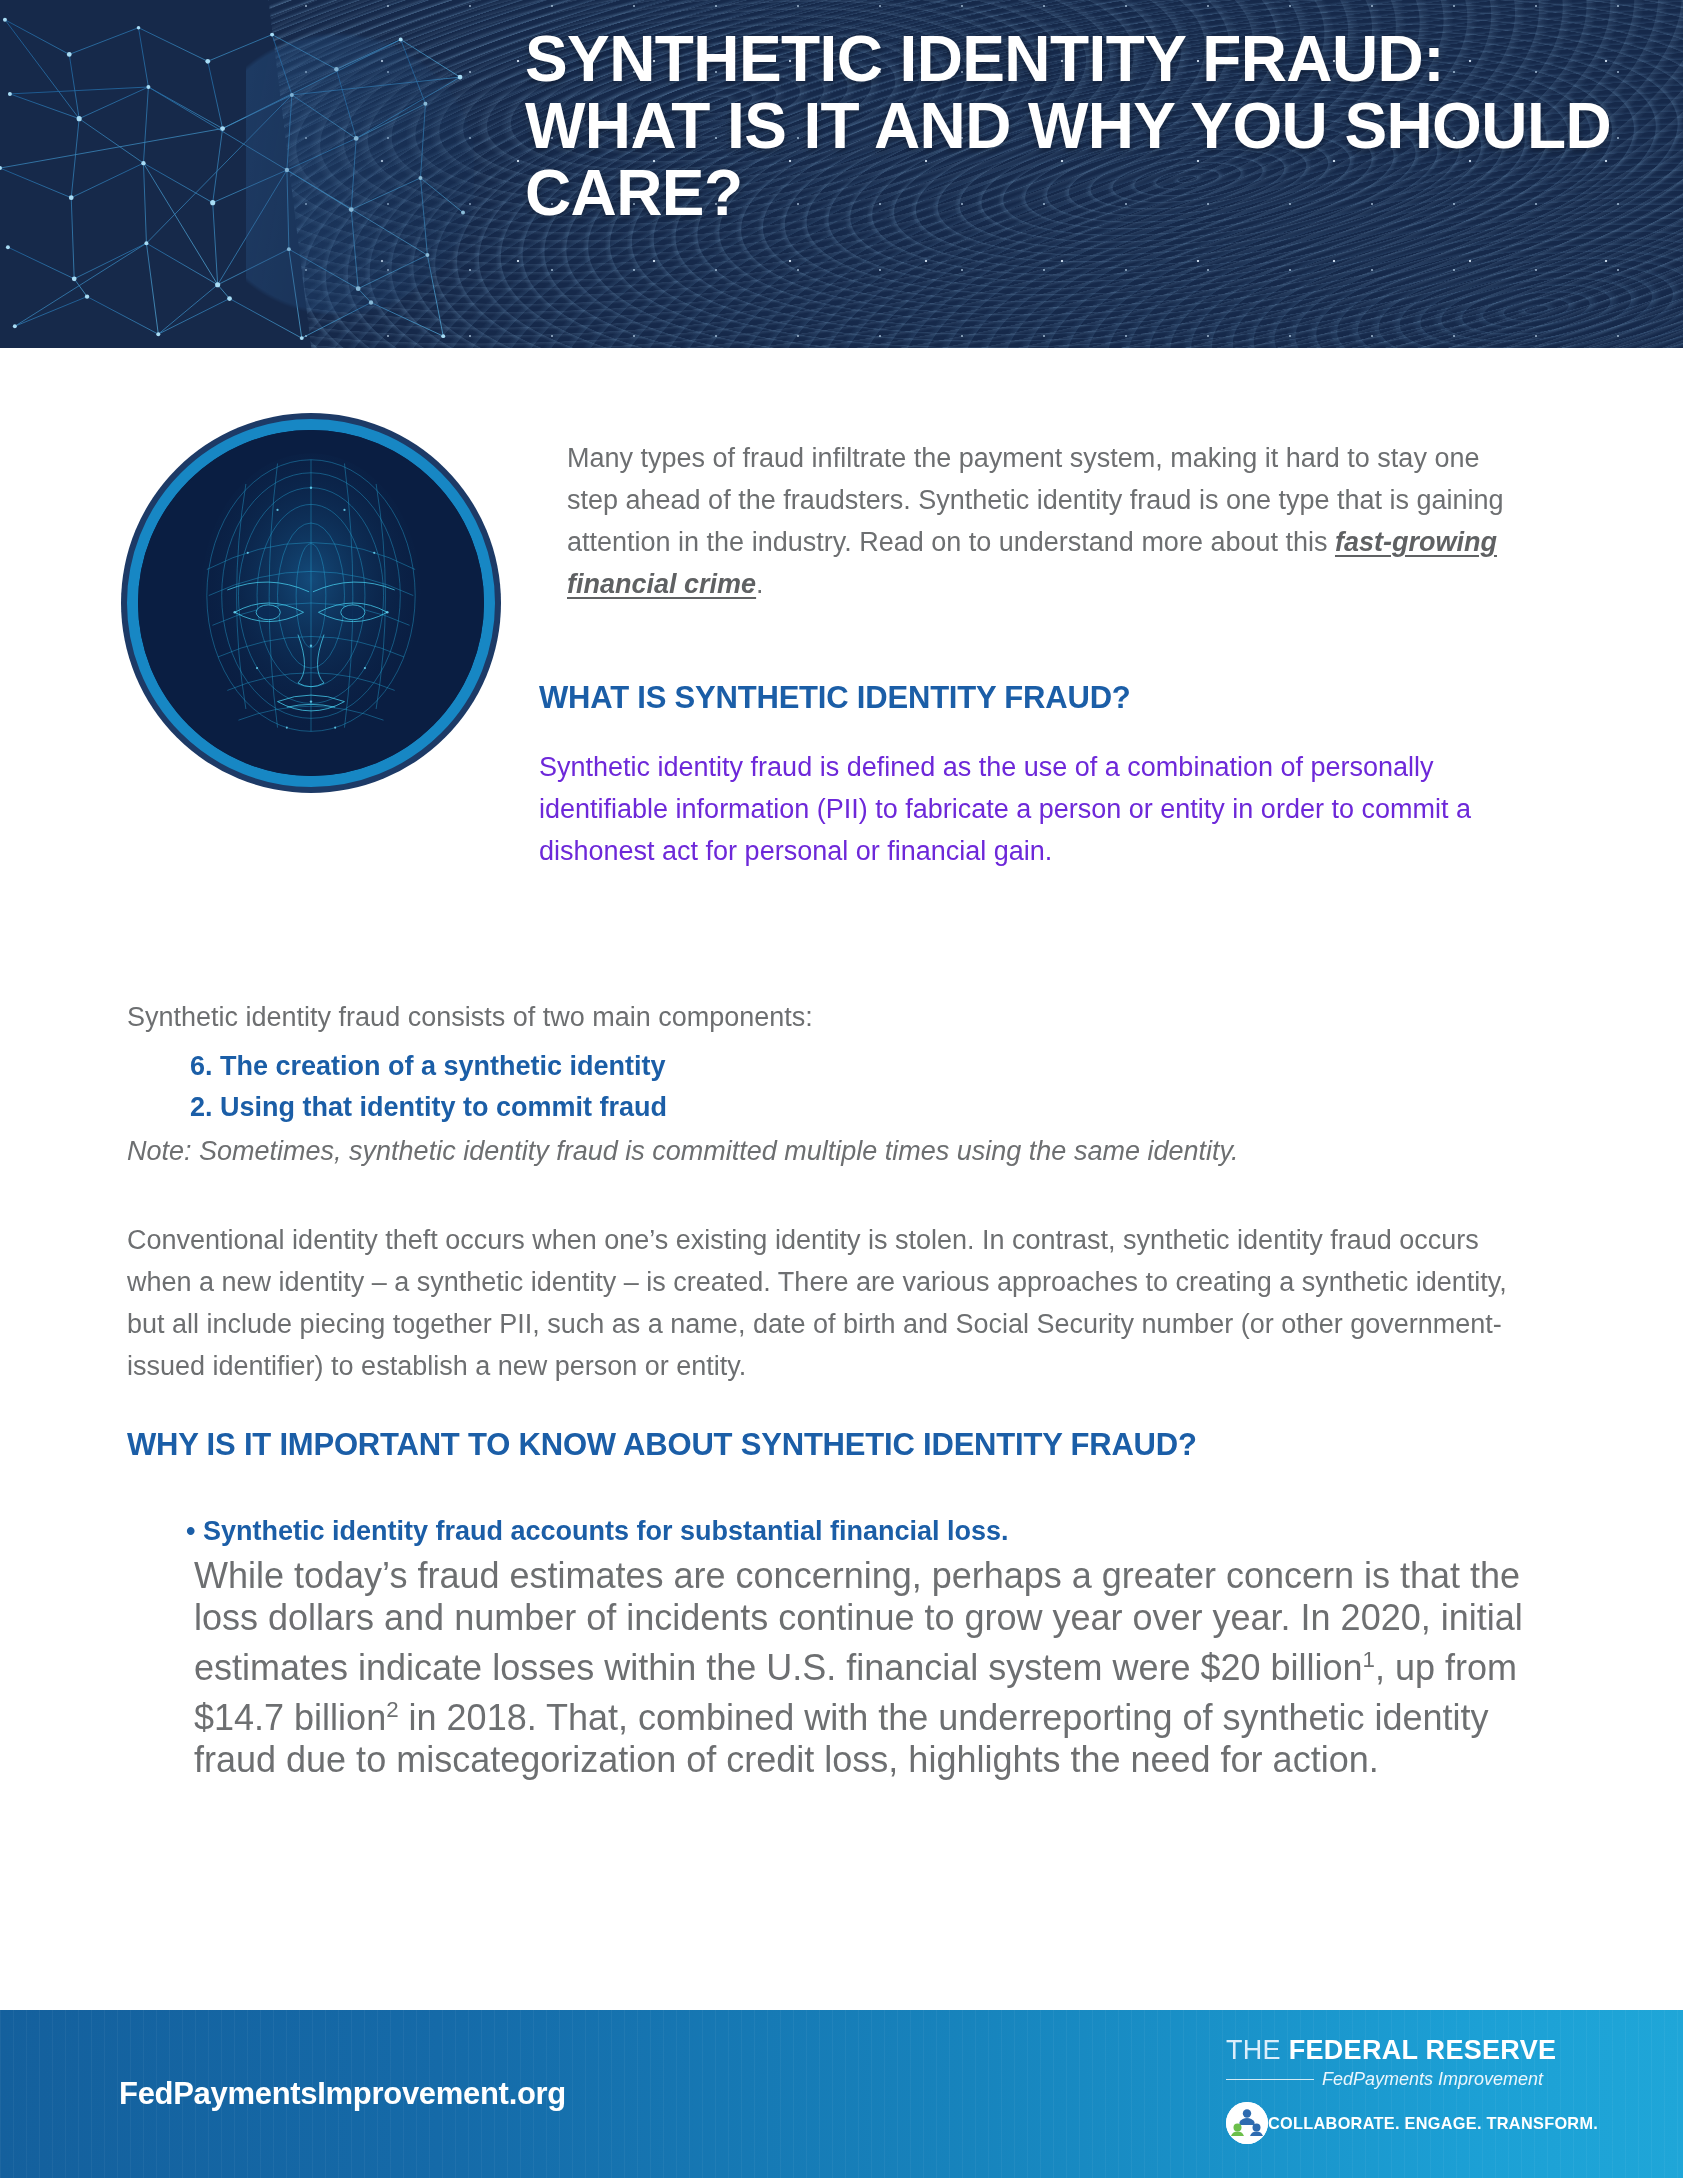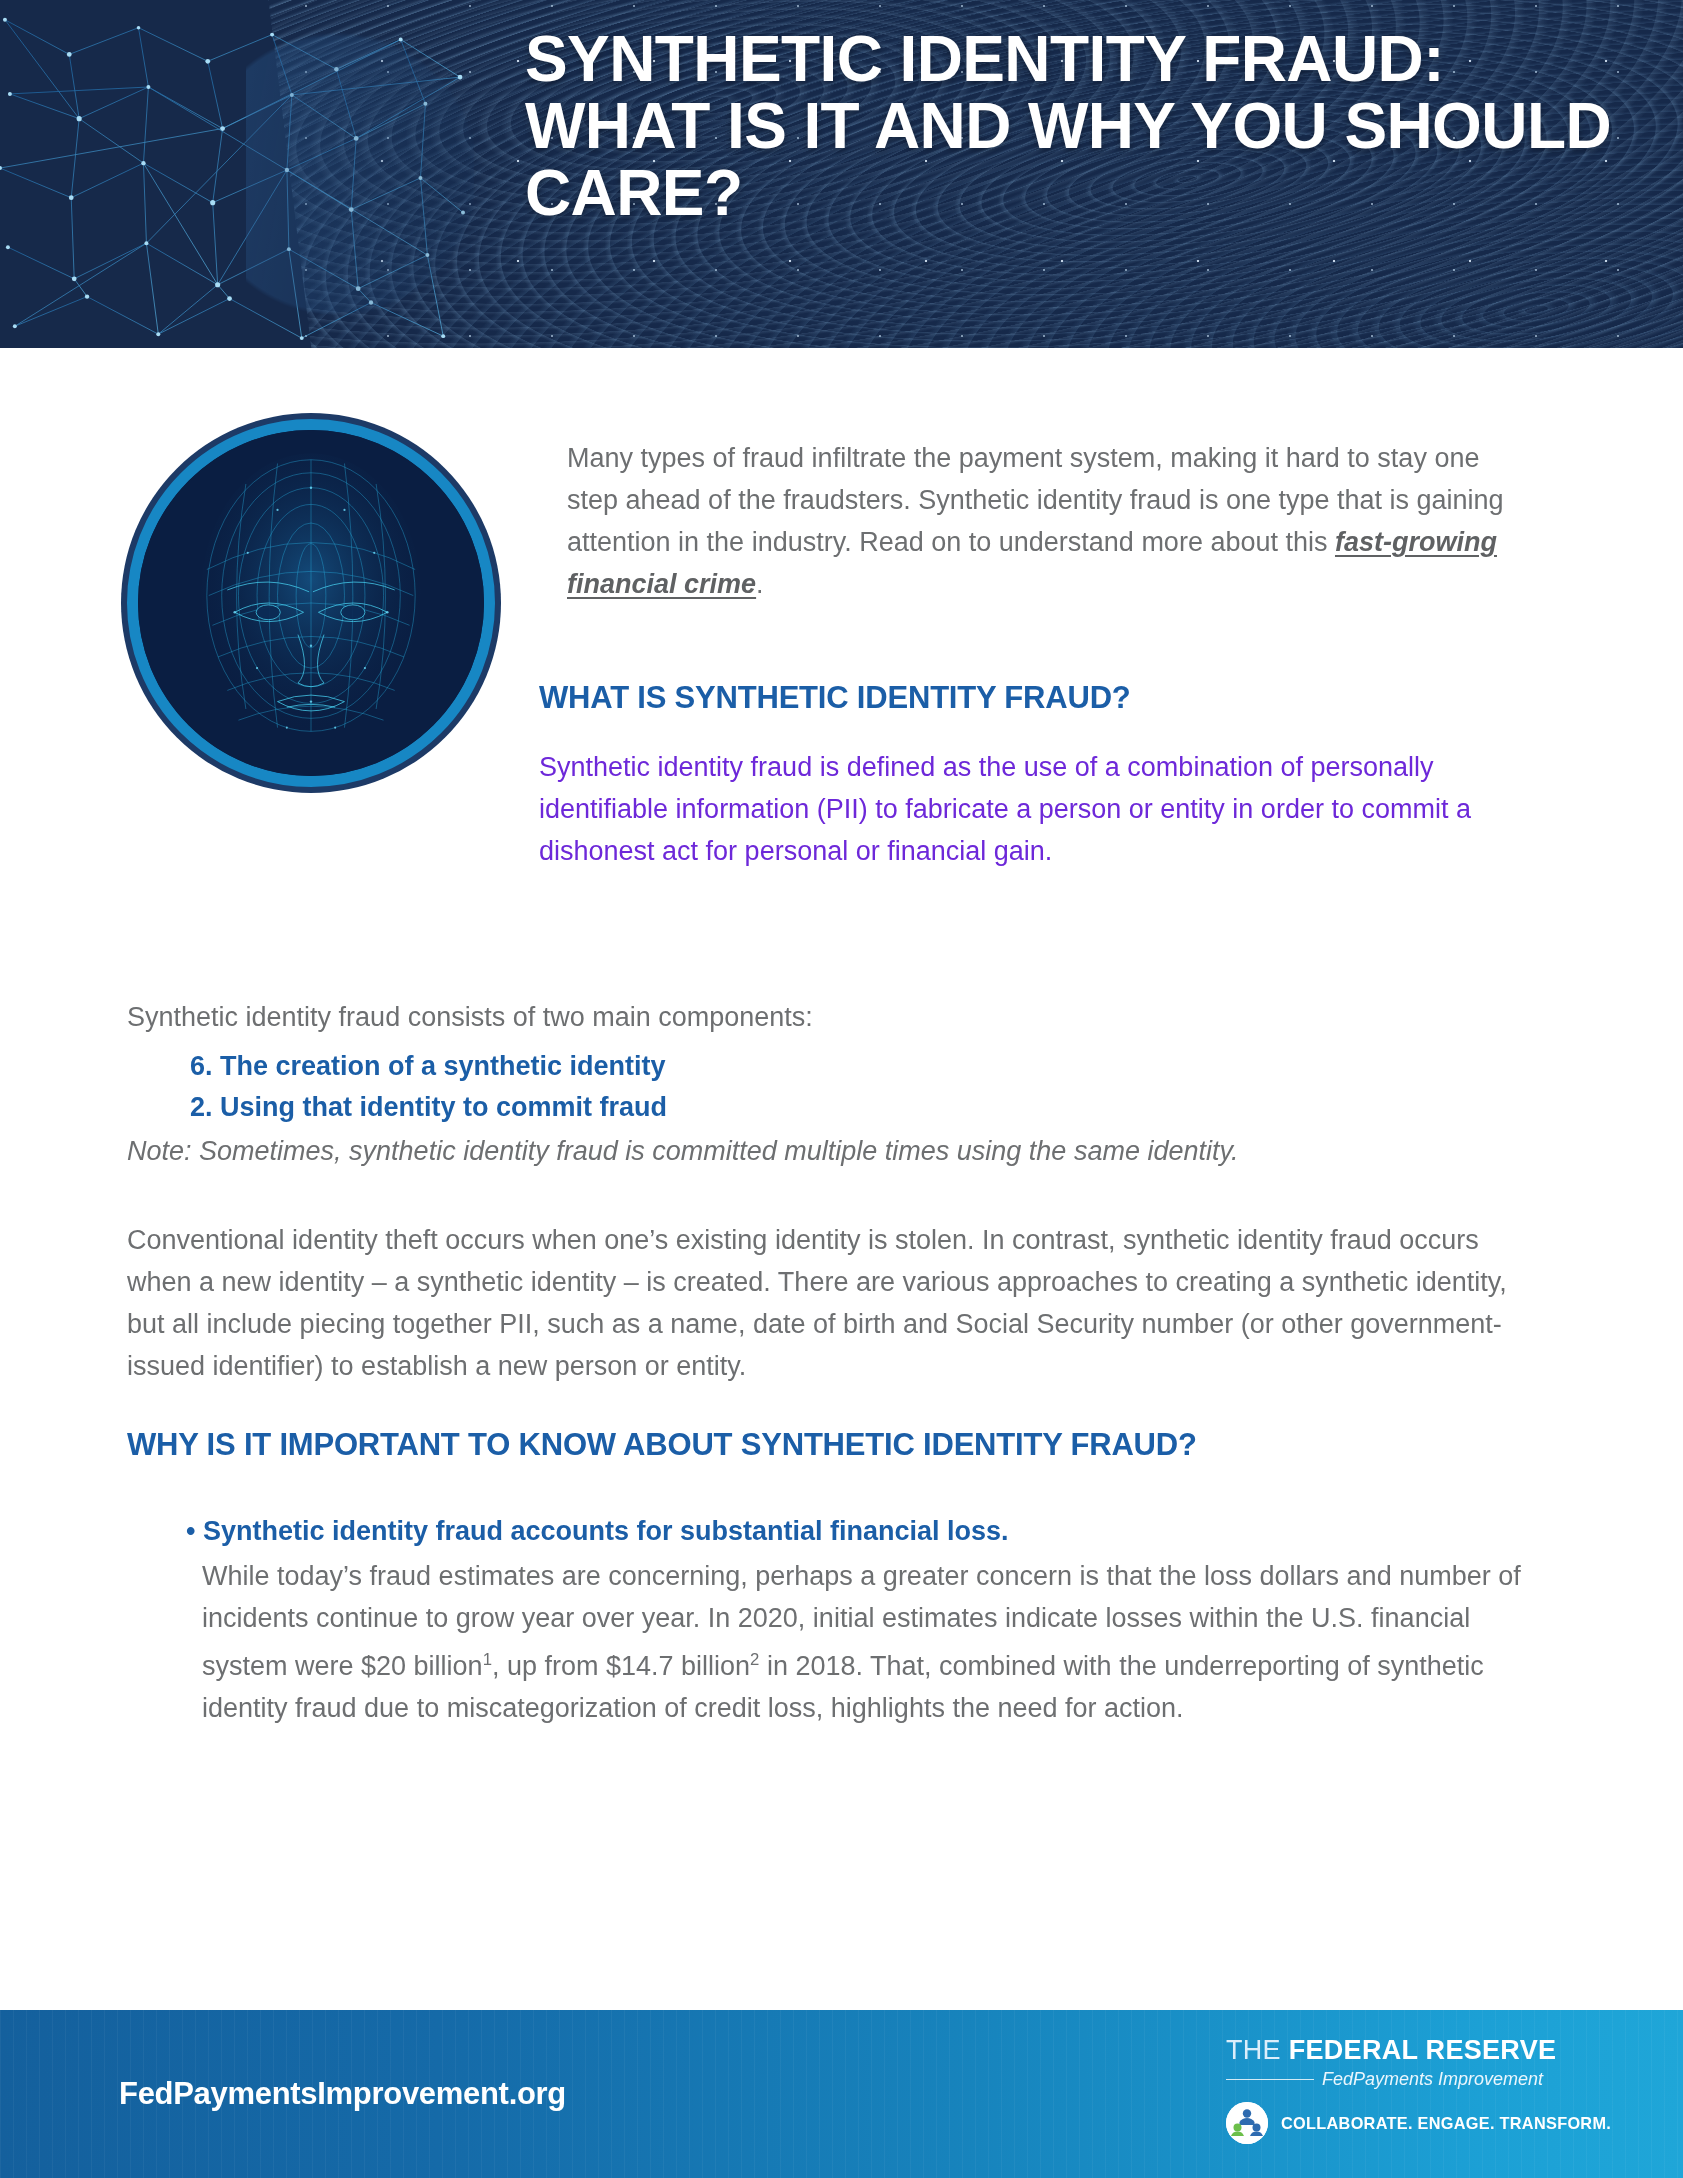--- a/index.html
+++ b/index.html
@@ -107,21 +107,21 @@
   .conventional { position:absolute; left:127px; top:871px; width:1406px; }
 
   .sec-why { position:absolute; left:127px; top:1079px; width:1436px; }
 
   .why-bullets { position:absolute; left:127px; top:1163px; width:1436px; }
   .bullet-item { margin-left:59px; position:relative; }
   .bullet-head {
     color:#1b5ea7; font-size:27px; font-weight:bold; line-height:40px;
     text-indent:-22px; padding-left:22px;
   }
-  .bullet-body { margin-left:16px; margin-top:4px; color:#6d6f71; font-size:27px; line-height:42px; }
+  .bullet-body { margin-left:8px; margin-top:4px; color:#6d6f71; font-size:36px; line-height:42px; }
   sup { font-size:0.62em; vertical-align:super; }
 
   
   .footer {
     position:absolute; left:0; top:2010px; width:1683px; height:168px;
     background:linear-gradient(90deg,#14609d 0%,#156aa8 26%,#1784bd 58%,#1ca0d5 88%,#1fa6d8 100%);
     overflow:hidden;
   }
   .footer-stripes {
     position:absolute; left:0; top:0; width:100%; height:100%;
@@ -135,21 +135,21 @@
   }
   .fed-logo { position:absolute; left:1226px; top:2035px; width:317px; }
   .fed-line1 { color:#ffffff; font-size:27px; letter-spacing:0.3px; white-space:nowrap; }
   .fed-line1 .the { font-weight:normal; color:#dbeefb; }
   .fed-line1 .name { font-weight:bold; }
   .fed-line2 {
     display:flex; align-items:center; gap:8px; margin-top:3px; justify-content:flex-end;
   }
   .fed-rule { flex:1 1 auto; height:1px; background:rgba(255,255,255,0.8); }
   .fed-sub { color:#eaf6fd; font-size:18px; font-style:italic; white-space:nowrap; }
-  .fed-line3 { display:flex; align-items:center; gap:13px; margin-top:12px; }
+  .fed-line3 { display:flex; align-items:center; margin-top:12px; }
   .fed-mark {
     width:42px; height:42px; border-radius:50%; background:#ffffff;
     position:relative; flex:0 0 auto;
   }
   .fed-tag { color:#ffffff; font-size:16.3px; font-weight:bold; letter-spacing:0.3px; white-space:nowrap; }
 </style>
 </head>
 <body>
 
 <div class="page">

